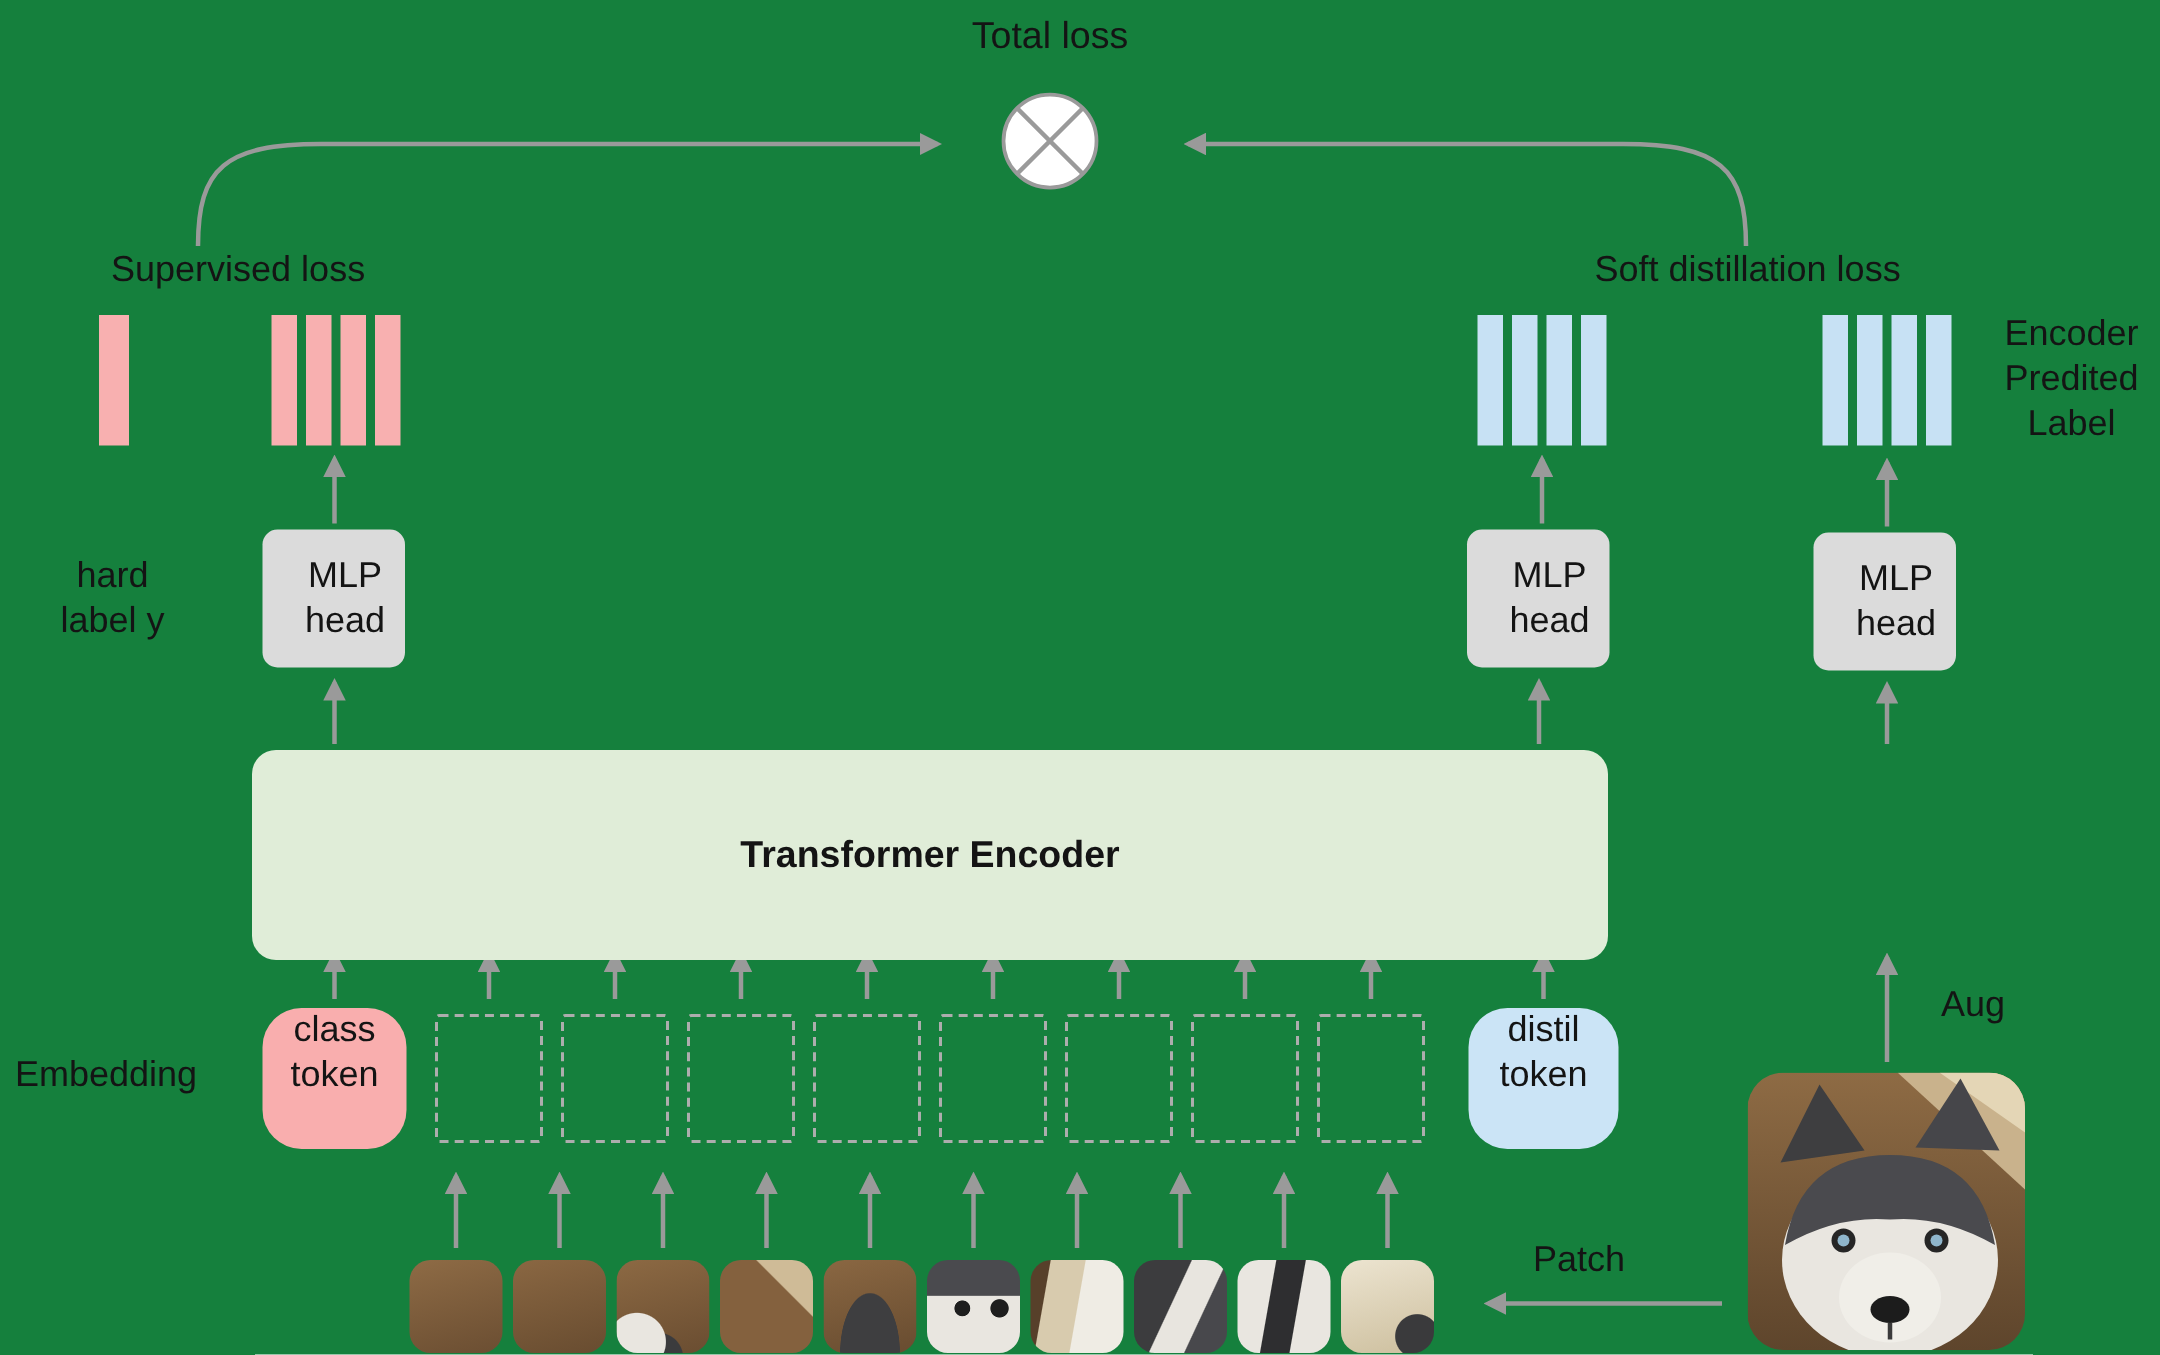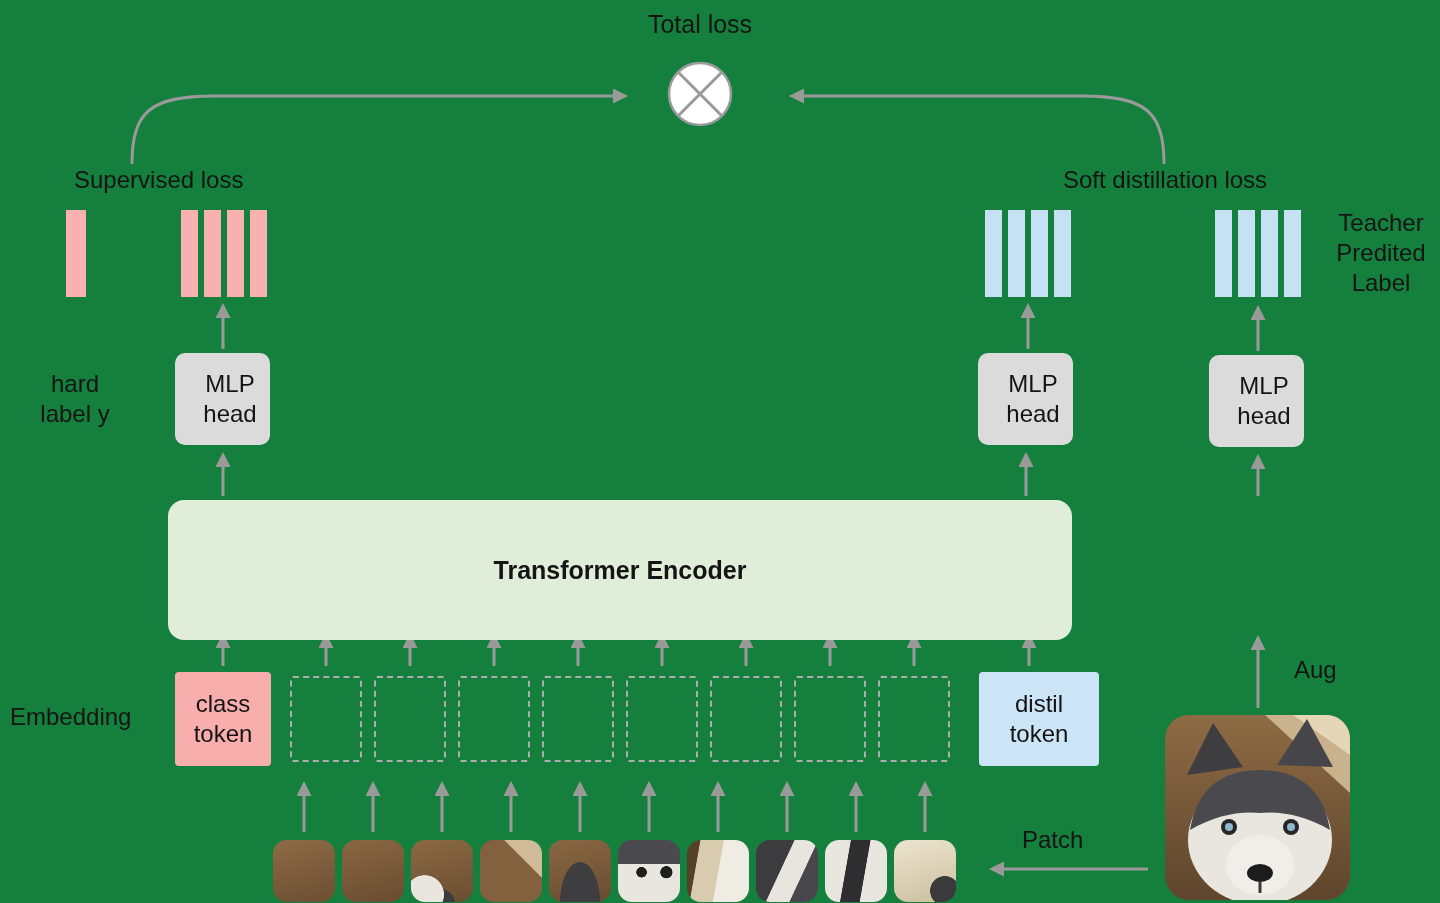--- a/index.html
+++ b/index.html
@@ -43,26 +43,26 @@
 
   .green-box {
     position:absolute; background:#E0EDD8; border-radius:16px;
     display:flex; align-items:center; justify-content:center;
     font-size:25px; font-weight:bold;
   }
   .te  { left:168px; top:500px; width:904px; height:140px; }
   .cnn { left:1165px; top:500px; width:185px; height:122px; }
 
   .token-box {
-    position:absolute; top:672px; width:96px; height:94px; border-radius:4px;
-    display:flex; flex-direction:column; align-items:center; justify-content:center;
+    position:absolute; top:672px; width:96px; height:94px; border-radius:26px;
+    display:flex; flex-direction:column; align-items:center; 
     font-size:24px; line-height:30px;
   }
   .class-token  { left:175px; background:#F9AEAE; }
-  .distil-token { left:979px; width:120px; background:#CBE4F6; }
+  .distil-token { left:979px; width:100px; background:#CBE4F6; }
 
   .dashed-row { position:absolute; left:290px; top:676px; display:flex; gap:12px; }
   .dashed-slot { width:72px; height:86px; border:2.5px dashed #ADADAD; border-radius:3px; background:transparent; }
 
   .patch-row { position:absolute; left:273px; top:840px; display:flex; gap:7px; }
   .patch { width:62px; height:62px; border-radius:14px; }
   .p1 { background:linear-gradient(165deg,#8e6b45 0%,#6b4e32 100%); }
   .p2 { background:linear-gradient(165deg,#8a6742 0%,#684c30 100%); }
   .p3 { background:
         radial-gradient(circle at 22% 88%, #e9e6e0 0 26%, transparent 27%),
@@ -176,21 +176,21 @@
       <div class="bar bar-blue"></div>
     </div>
   <div class="bar-group bg-teacher">
     <div class="bar bar-blue"></div>
   <div class="bar bar-blue"></div>
       <div class="bar bar-blue"></div>
       <div class="bar bar-blue"></div>
     </div>
 
   <div class="multiline teacher-label">
-    <div>Teacher</div>
+    <div>Encoder</div>
     <div>Predited</div>
     <div>Label</div>
   </div>
   <div class="multiline hard-label">
     <div>hard</div>
     <div>label y</div>
   </div>
 
   <div class="mlp-box mlp-left">
     <div>MLP</div>

